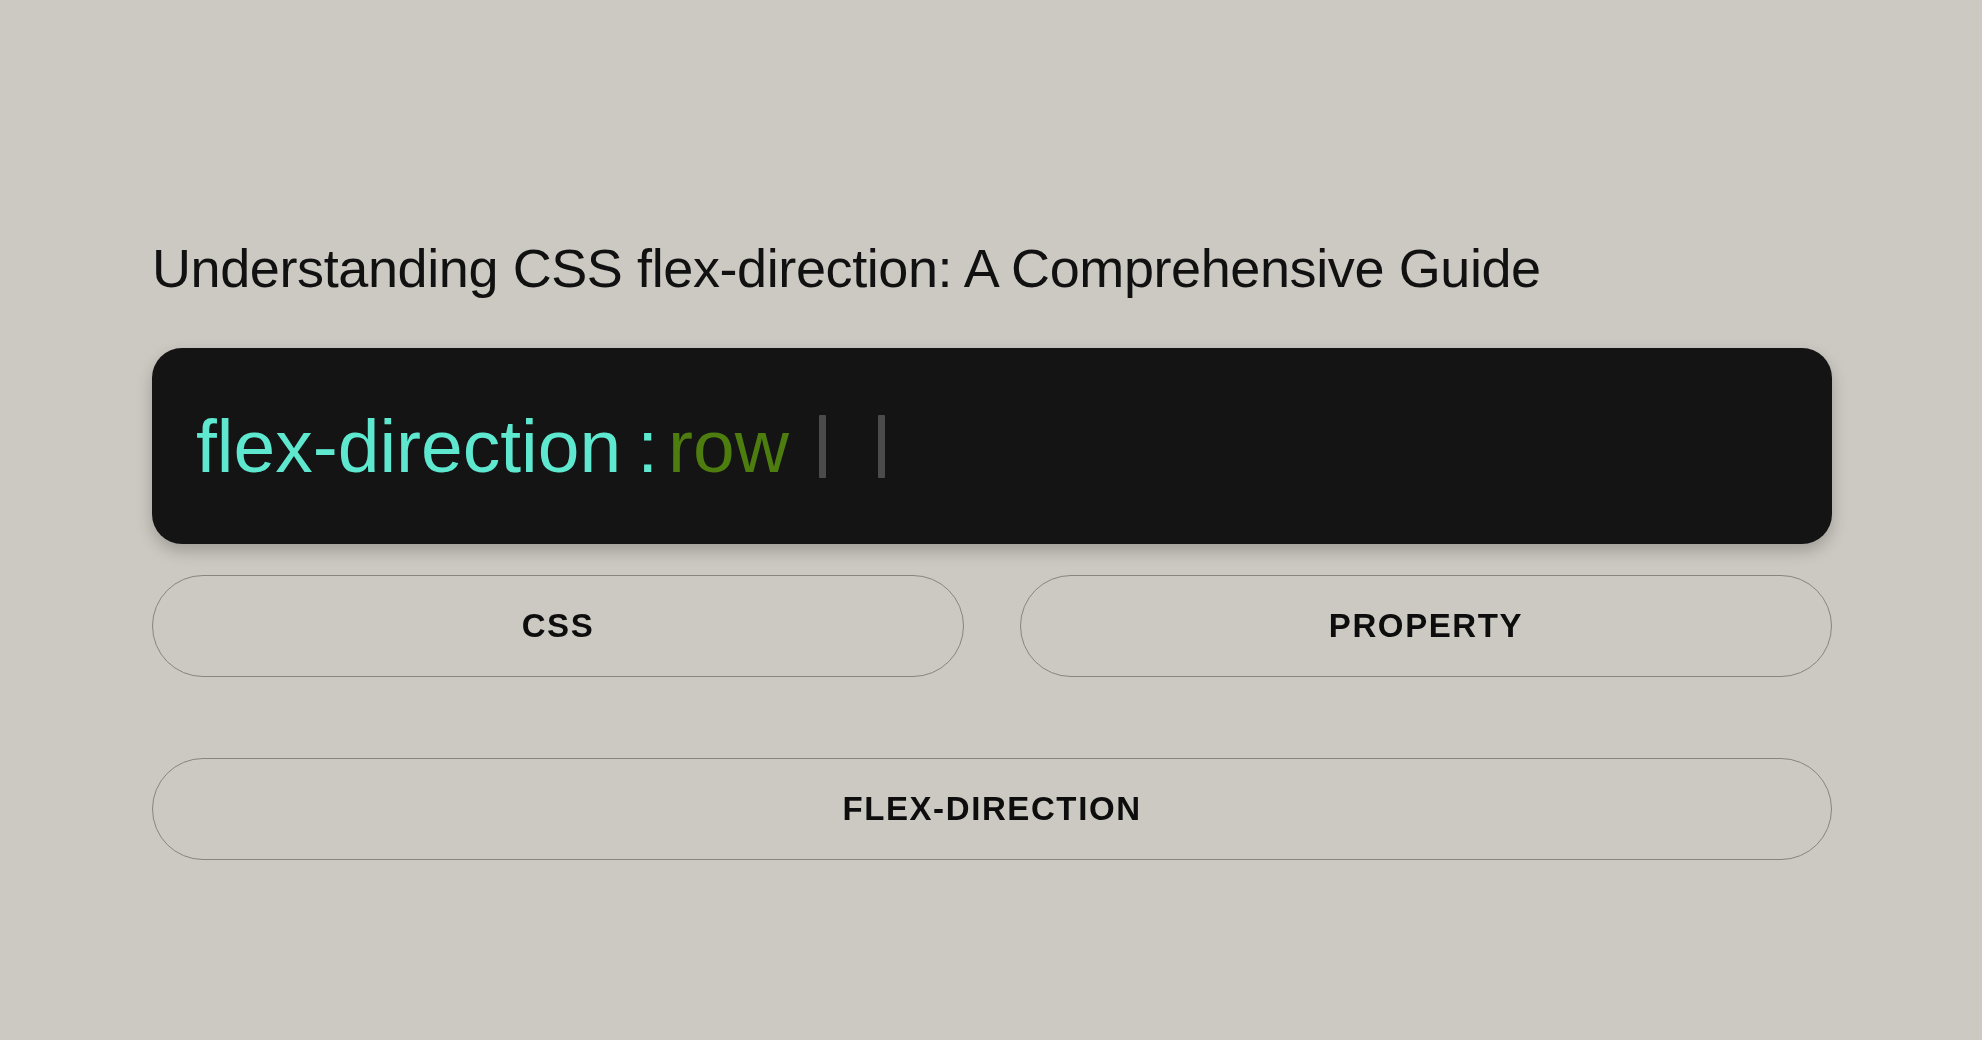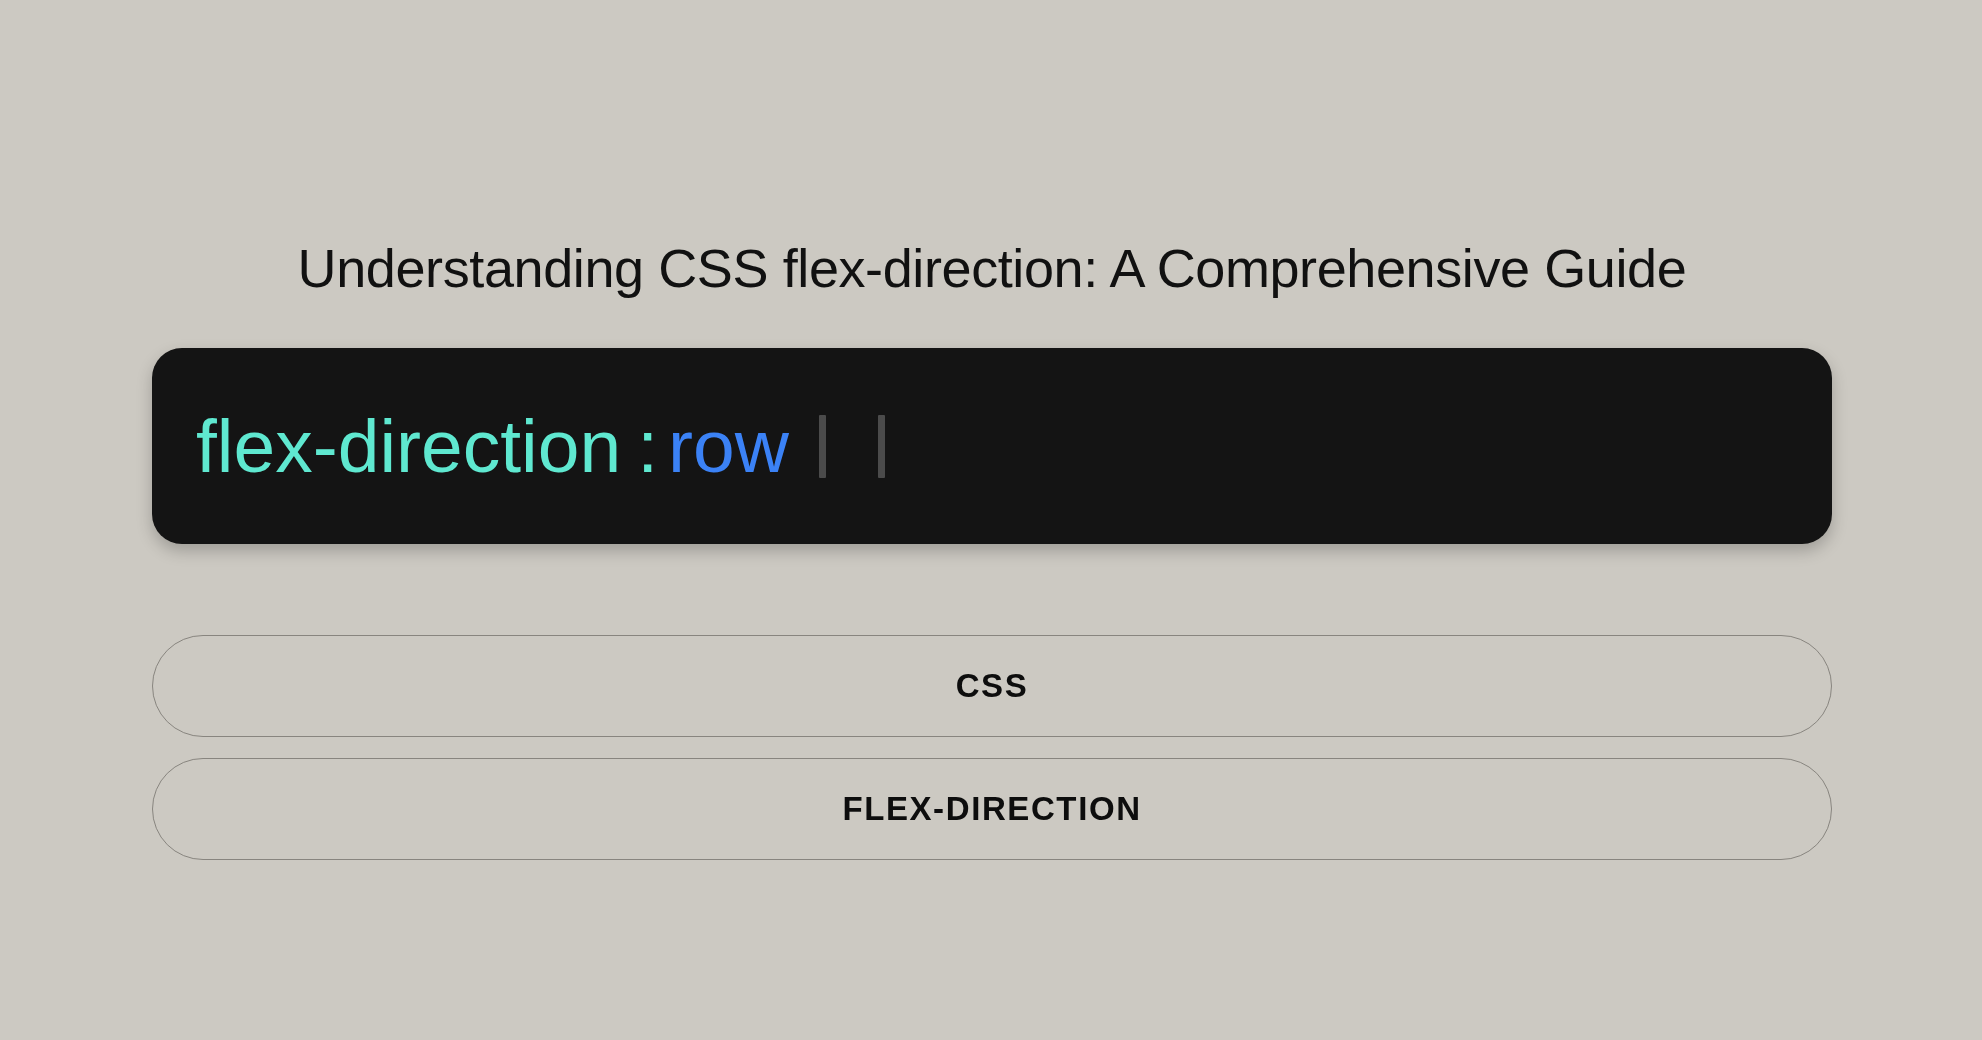--- a/index.html
+++ b/index.html
@@ -20,21 +20,20 @@
     top: 0;
     width: 1680px;
   }
 
   
   .page-title {
     position: absolute;
     left: 0;
     top: 203px;
     width: 1680px;
-    text-align: center;
     font-size: 54px;
     font-weight: 400;
     letter-spacing: -0.4px;
     color: #111111;
     line-height: 1.1;
     white-space: nowrap;
   }
 
   
   .code-bar {
@@ -62,38 +61,38 @@
     line-height: 1;
   }
   .prop-name {
     color: #5fe8d0;
   }
   .prop-colon {
     color: #5fe8d0;
     padding: 0 6px 0 16px;
   }
   .prop-value {
-    color: #3b82f6;
+    color: #4d7c0f;
     padding: 0 4px;
   }
   .sep {
     display: inline-block;
     width: 7px;
     height: 63px;
     background: #4b4b4b;
     border-radius: 1px;
     margin: 0 26px;
     flex: 0 0 auto;
   }
 
   
   .tag-row {
     position: absolute;
     left: 0;
-    top: 635px;
+    top: 575px;
     width: 1680px;
     display: flex;
     gap: 56px;
   }
   .tag-row .pill {
     flex: 1 1 0;
   }
   .pill {
     height: 102px;
     border: 1px solid #88857f;
@@ -129,19 +128,22 @@
       <span class="prop-value">row</span>
       <span class="sep"></span>
       <span class="sep"></span>
     </div>
   </div>
 
   <div class="tag-row">
     <div class="pill">
       <span>CSS</span>
     </div>
+    <div class="pill">
+      <span>PROPERTY</span>
+    </div>
   </div>
 
   <div class="pill pill-wide">
     <span>FLEX-DIRECTION</span>
   </div>
 
 </div>
 
 </body></html>

